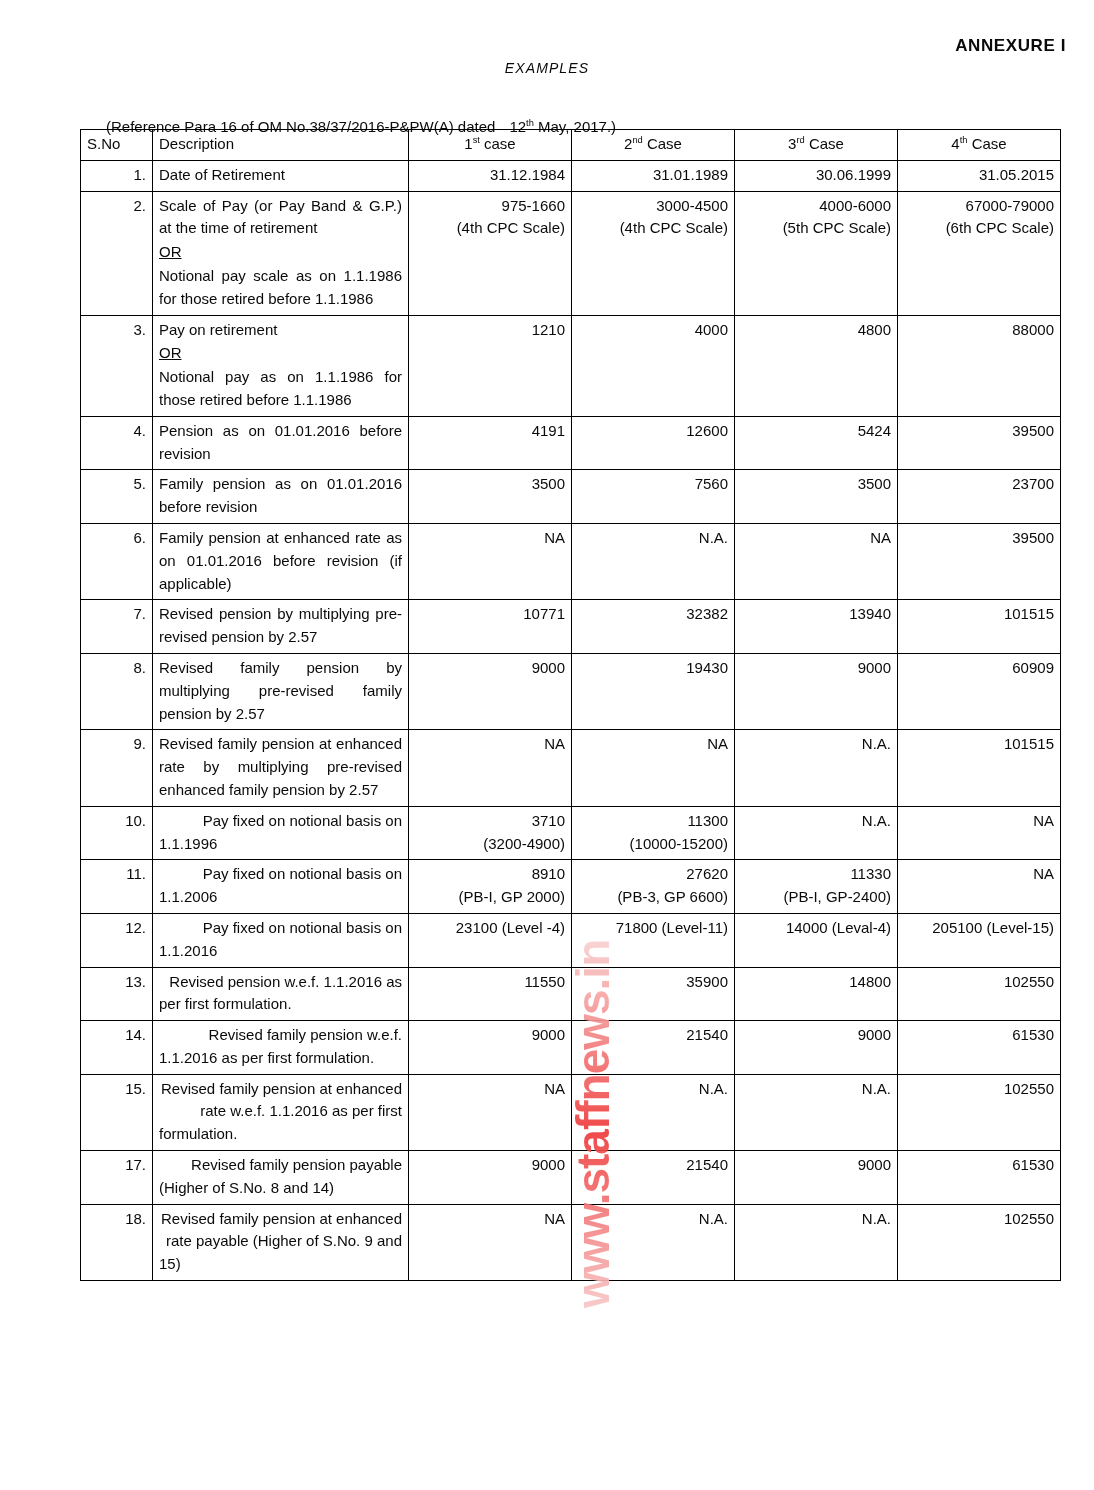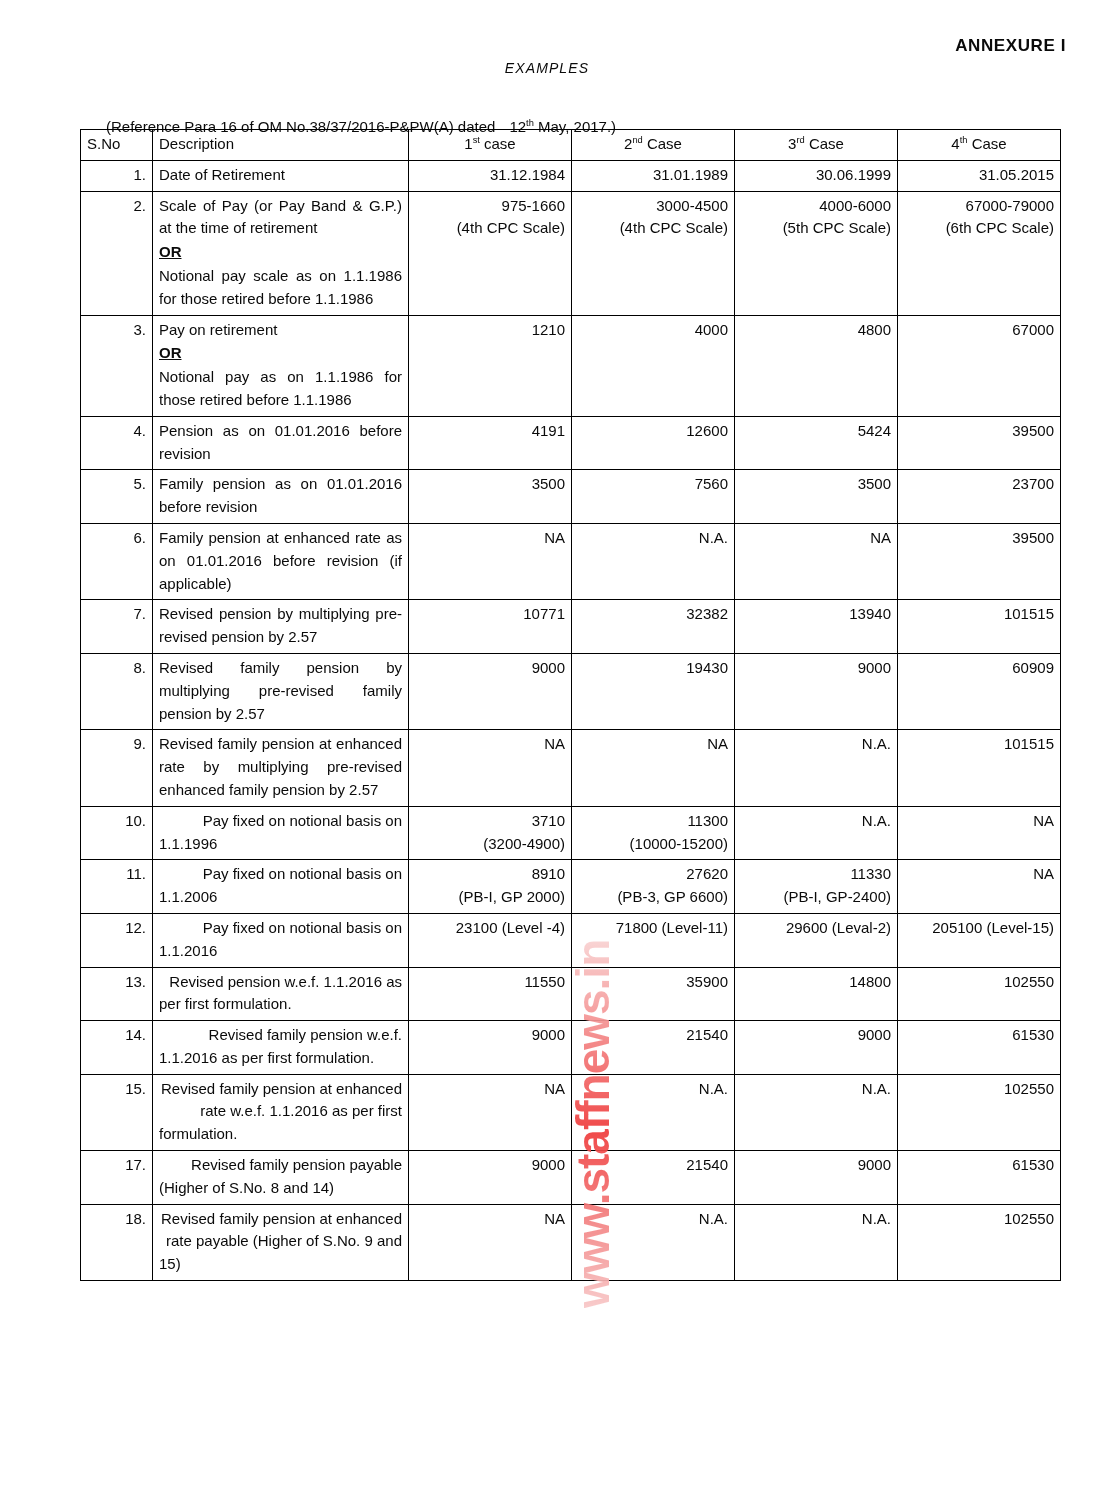--- a/index.html
+++ b/index.html
@@ -101,21 +101,21 @@
     text-align: right;
     padding-right: 9px;
     white-space: nowrap;
   }
   td.val.center { text-align: right; padding-right: 6px; }
   td.val .sub { display: block; }
 
   .or {
     display: block;
     text-align: right;
-    font-weight: bold;
+    font-weight: normal;
     text-decoration: underline;
     margin: 1px 0 1px 0;
   }
 
   
   .watermark {
     position: absolute;
     left: 566px;
     top: 990px;
     transform-origin: left top;
@@ -196,21 +196,21 @@
               <span class="sub">67000-79000</span>
               <span class="sub">(6th CPC Scale)</span>
             </td>
           </tr>
           <tr>
             <td class="sno">3.</td>
             <td class="desc"><span>Pay on retirement</span><span class="or">OR</span><span>Notional pay as on 1.1.1986 for those retired before 1.1.1986</span></td>
             <td class="val">1210</td>
             <td class="val">4000</td>
             <td class="val">4800</td>
-            <td class="val">67000</td>
+            <td class="val">88000</td>
           </tr>
           <tr>
             <td class="sno">4.</td>
             <td class="desc">Pension as on 01.01.2016 before revision</td>
             <td class="val">4191</td>
             <td class="val">12600</td>
             <td class="val">5424</td>
             <td class="val">39500</td>
           </tr>
           <tr>
@@ -282,21 +282,21 @@
               <span class="sub">11330</span>
               <span class="sub">(PB-I, GP-2400)</span>
             </td>
             <td class="val">NA</td>
           </tr>
           <tr>
             <td class="sno">12.</td>
             <td class="desc nojust">Pay fixed on notional basis on 1.1.2016</td>
             <td class="val">23100 (Level -4)</td>
             <td class="val">71800 (Level-11)</td>
-            <td class="val">29600 (Leval-2)</td>
+            <td class="val">14000 (Leval-4)</td>
             <td class="val">205100 (Level-15)</td>
           </tr>
           <tr>
             <td class="sno">13.</td>
             <td class="desc nojust">Revised pension w.e.f. 1.1.2016 as per first formulation.</td>
             <td class="val">11550</td>
             <td class="val">35900</td>
             <td class="val">14800</td>
             <td class="val">102550</td>
           </tr>

